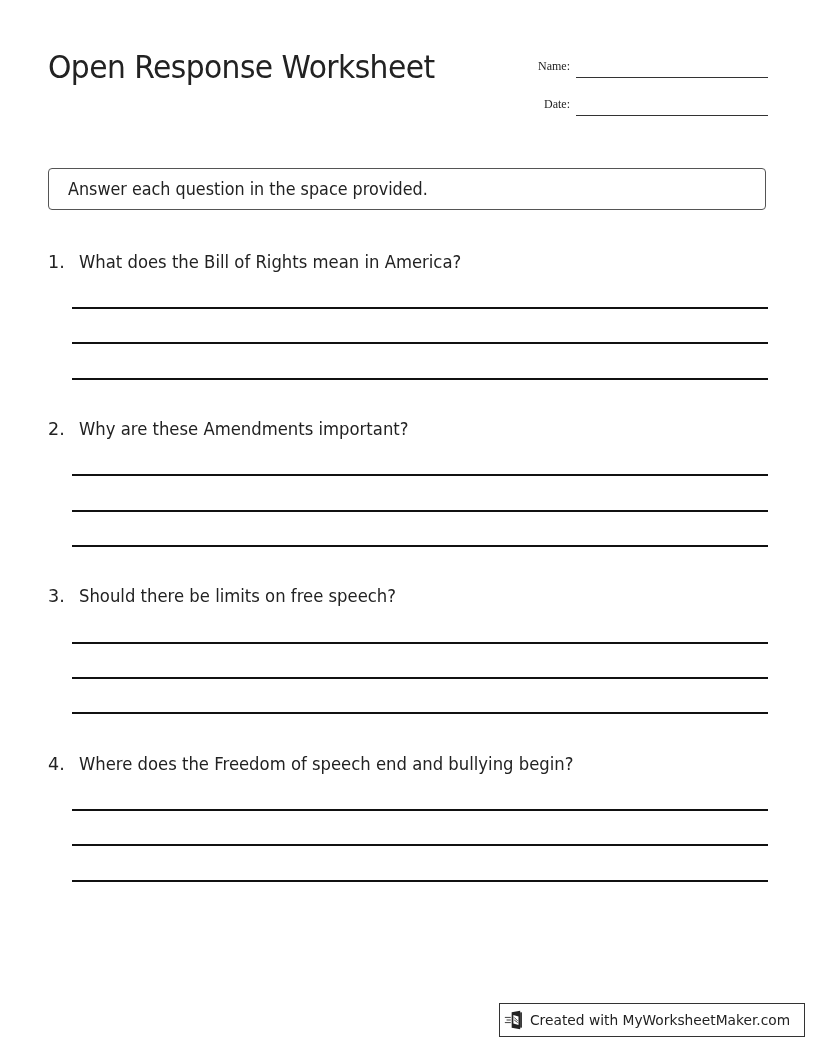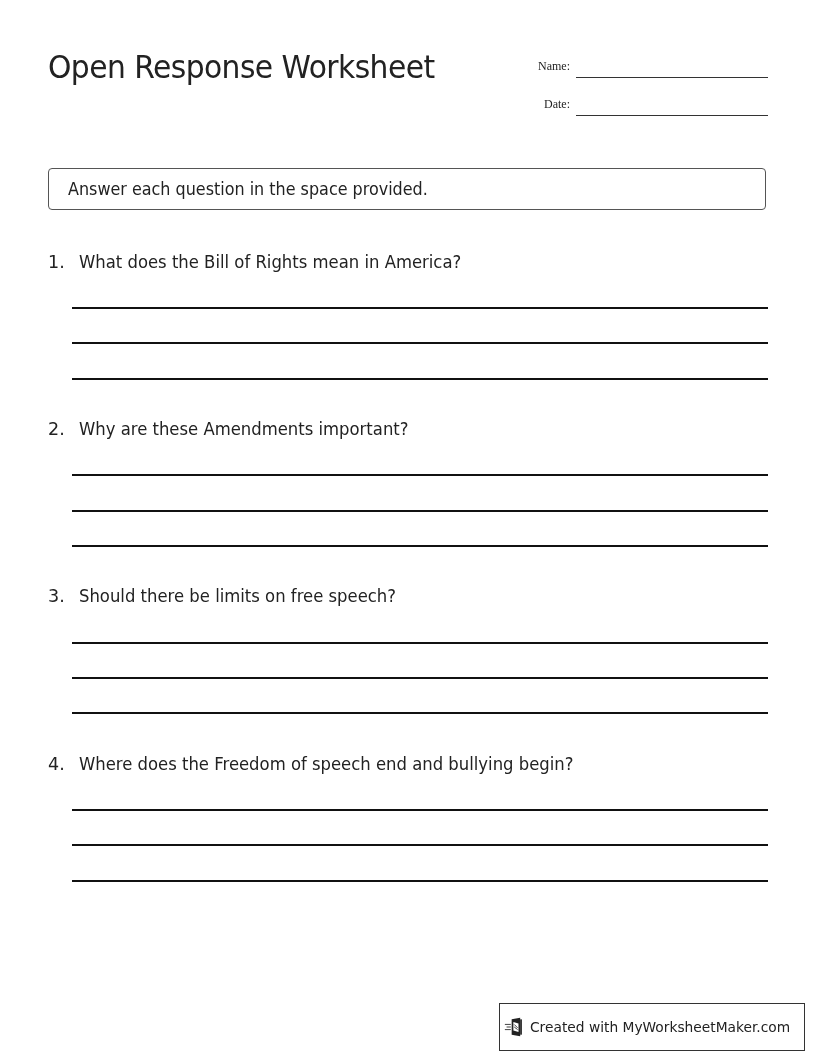--- a/index.html
+++ b/index.html
@@ -33,21 +33,21 @@
     }
     .instr span { font-size: 17px; color: #222; transform: scaleX(0.94); transform-origin: left center; white-space: nowrap; }
 
     .q { position: absolute; left: 48px; width: 720px; }
     .q .qhead { display: flex; font-size: 17.5px; color: #222; white-space: nowrap; }
     .q .qnum { width: 31px; }
     .q .qtext { transform: scaleX(0.94); transform-origin: left center; }
     .q .ans { position: absolute; left: 24px; width: 696px; border-bottom: 2px solid #111; height: 0; }
 
     .badge {
-      position: absolute; left: 499px; top: 1003px; width: 306px; height: 48px;
+      position: absolute; left: 499px; top: 1003px; width: 306px; height: 34px;
       border: 1.5px solid #333; box-sizing: border-box;
       display: flex; align-items: center; padding-left: 4px;
     }
     .badge svg { width: 26px; height: 24px; margin-right: 4px; }
     .badge span { font-size: 14.5px; color: #222; white-space: nowrap; transform: scaleX(0.95); transform-origin: left center; }
   </style>
 </head>
 <body>
 
 <h1 class="title sans">Open Response Worksheet</h1>

